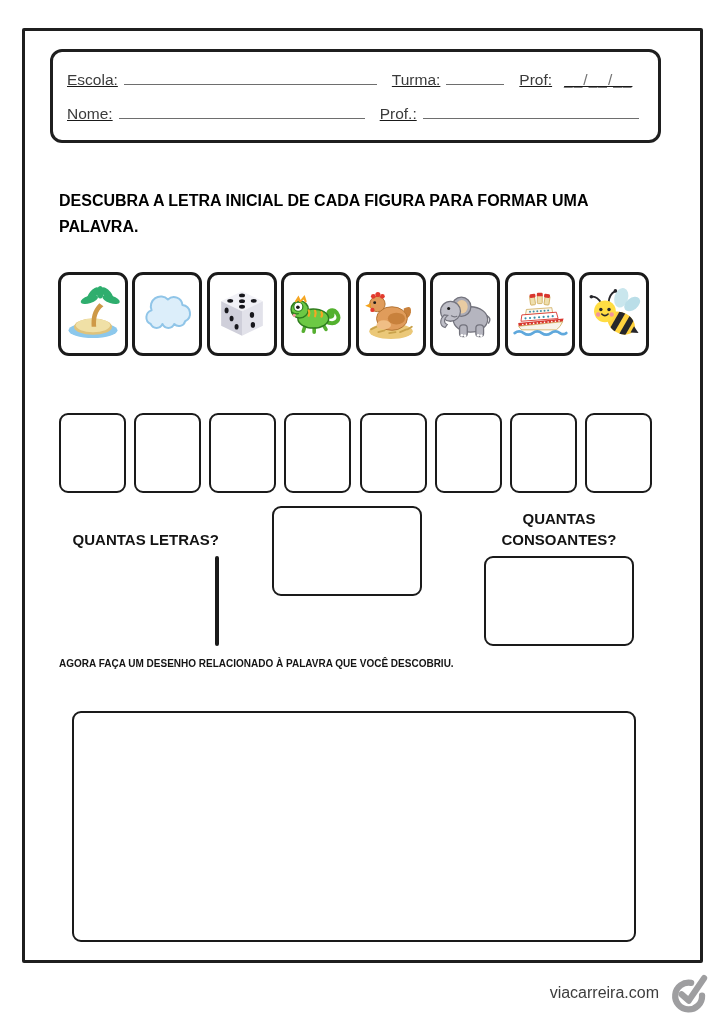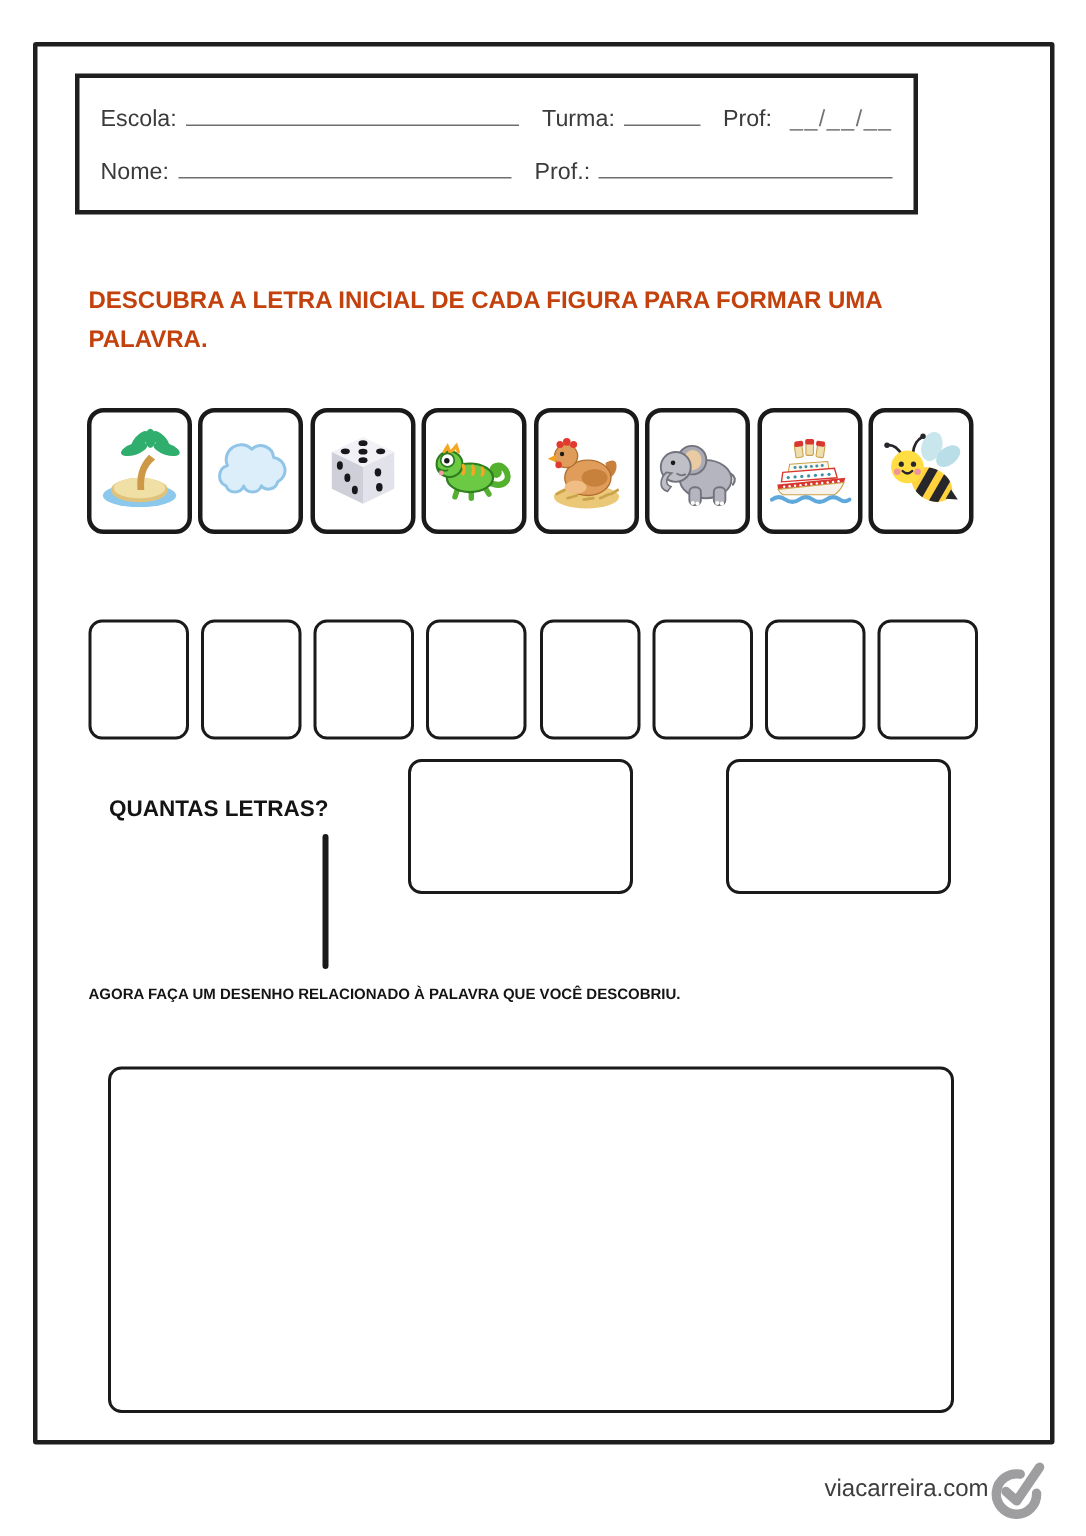--- a/index.html
+++ b/index.html
@@ -6,34 +6,34 @@
   body{
     width:724px;height:1024px;position:relative;background:#ffffff;
     font-family:"Liberation Sans", sans-serif;color:#1a1a1a;overflow:hidden;
   }
   .frame{
     position:absolute;left:22px;top:28px;width:675px;height:929px;
     border:3px solid #1f1f1f;border-radius:2px;background:#fff;
   }
   
   .header-box{
-    position:absolute;left:50px;top:49px;width:562px;height:94px;
-    border:3px solid #1f1f1f;border-radius:0;background:#fff;
+    position:absolute;left:50px;top:49px;width:611px;height:94px;
+    border:3px solid #1f1f1f;border-radius:12px;background:#fff;
     display:flex;flex-direction:column;justify-content:space-evenly;
-    padding:2px 14px;box-sizing:border-box;
+    padding:2px 14px;box-sizing:border-box;text-decoration:underline;
   }
   .hrow{display:flex;align-items:baseline;font-size:15.5px;color:#3b3b3b;}
   .hlabel{white-space:nowrap;}
   .wline{display:inline-block;border-bottom:1.7px solid #6e6e6e;height:15px;margin-left:6px;}
   .ml{margin-left:15px;}
   .datetext{margin-left:12px;color:#737373;letter-spacing:1px;}
   
   .instr1{
     position:absolute;left:59px;top:188px;width:575px;
-    font-weight:bold;font-size:16px;line-height:1.6;color:#c2410c;
+    font-weight:bold;font-size:16px;line-height:1.6;color:#000000;
   }
   .instr2{
     position:absolute;left:59px;top:656px;width:540px;
     font-weight:bold;font-size:10px;line-height:1.55;color:#141414;
   }
   
   .pictures{
     position:absolute;left:58px;top:272px;width:591px;
     display:flex;justify-content:space-between;
   }
@@ -63,21 +63,21 @@
   .count-box{
     margin-top:6px;height:86px;border:2.5px solid #1a1a1a;border-radius:9px;background:#fff;
   }
   
   .drawing-box{
     position:absolute;left:72px;top:711px;width:560px;height:227px;
     border:2.5px solid #1a1a1a;border-radius:9px;background:#fff;
   }
   
   .footer{
-    position:absolute;right:22px;top:970px;display:flex;align-items:center;
+    position:absolute;right:11px;top:970px;display:flex;align-items:center;gap:11px;
   }
   .site{font-size:16px;color:#3d3d3d;}
   .logo svg{width:43px;height:45px;display:block;}
 </style>
 </head>
 <body>
 
 <div class="frame"></div>
 
 <div class="header-box">
@@ -289,20 +289,21 @@
 </div>
 
 <div class="count-col c1">
   <div class="count-label">QUANTAS LETRAS?</div>
   <div class="count-box"></div>
 </div>
 <div class="count-col c2">
   <div class="count-box"></div>
 </div>
 <div class="count-col c3">
+  <div class="count-label">QUANTAS CONSOANTES?</div>
   <div class="count-box"></div>
 </div>
 
 <div class="instr2">AGORA FAÇA UM DESENHO RELACIONADO À PALAVRA QUE VOCÊ DESCOBRIU.</div>
 
 <div class="drawing-box"></div>
 
 <div class="footer">
   <span class="site">viacarreira.com</span>
   <span class="logo">

